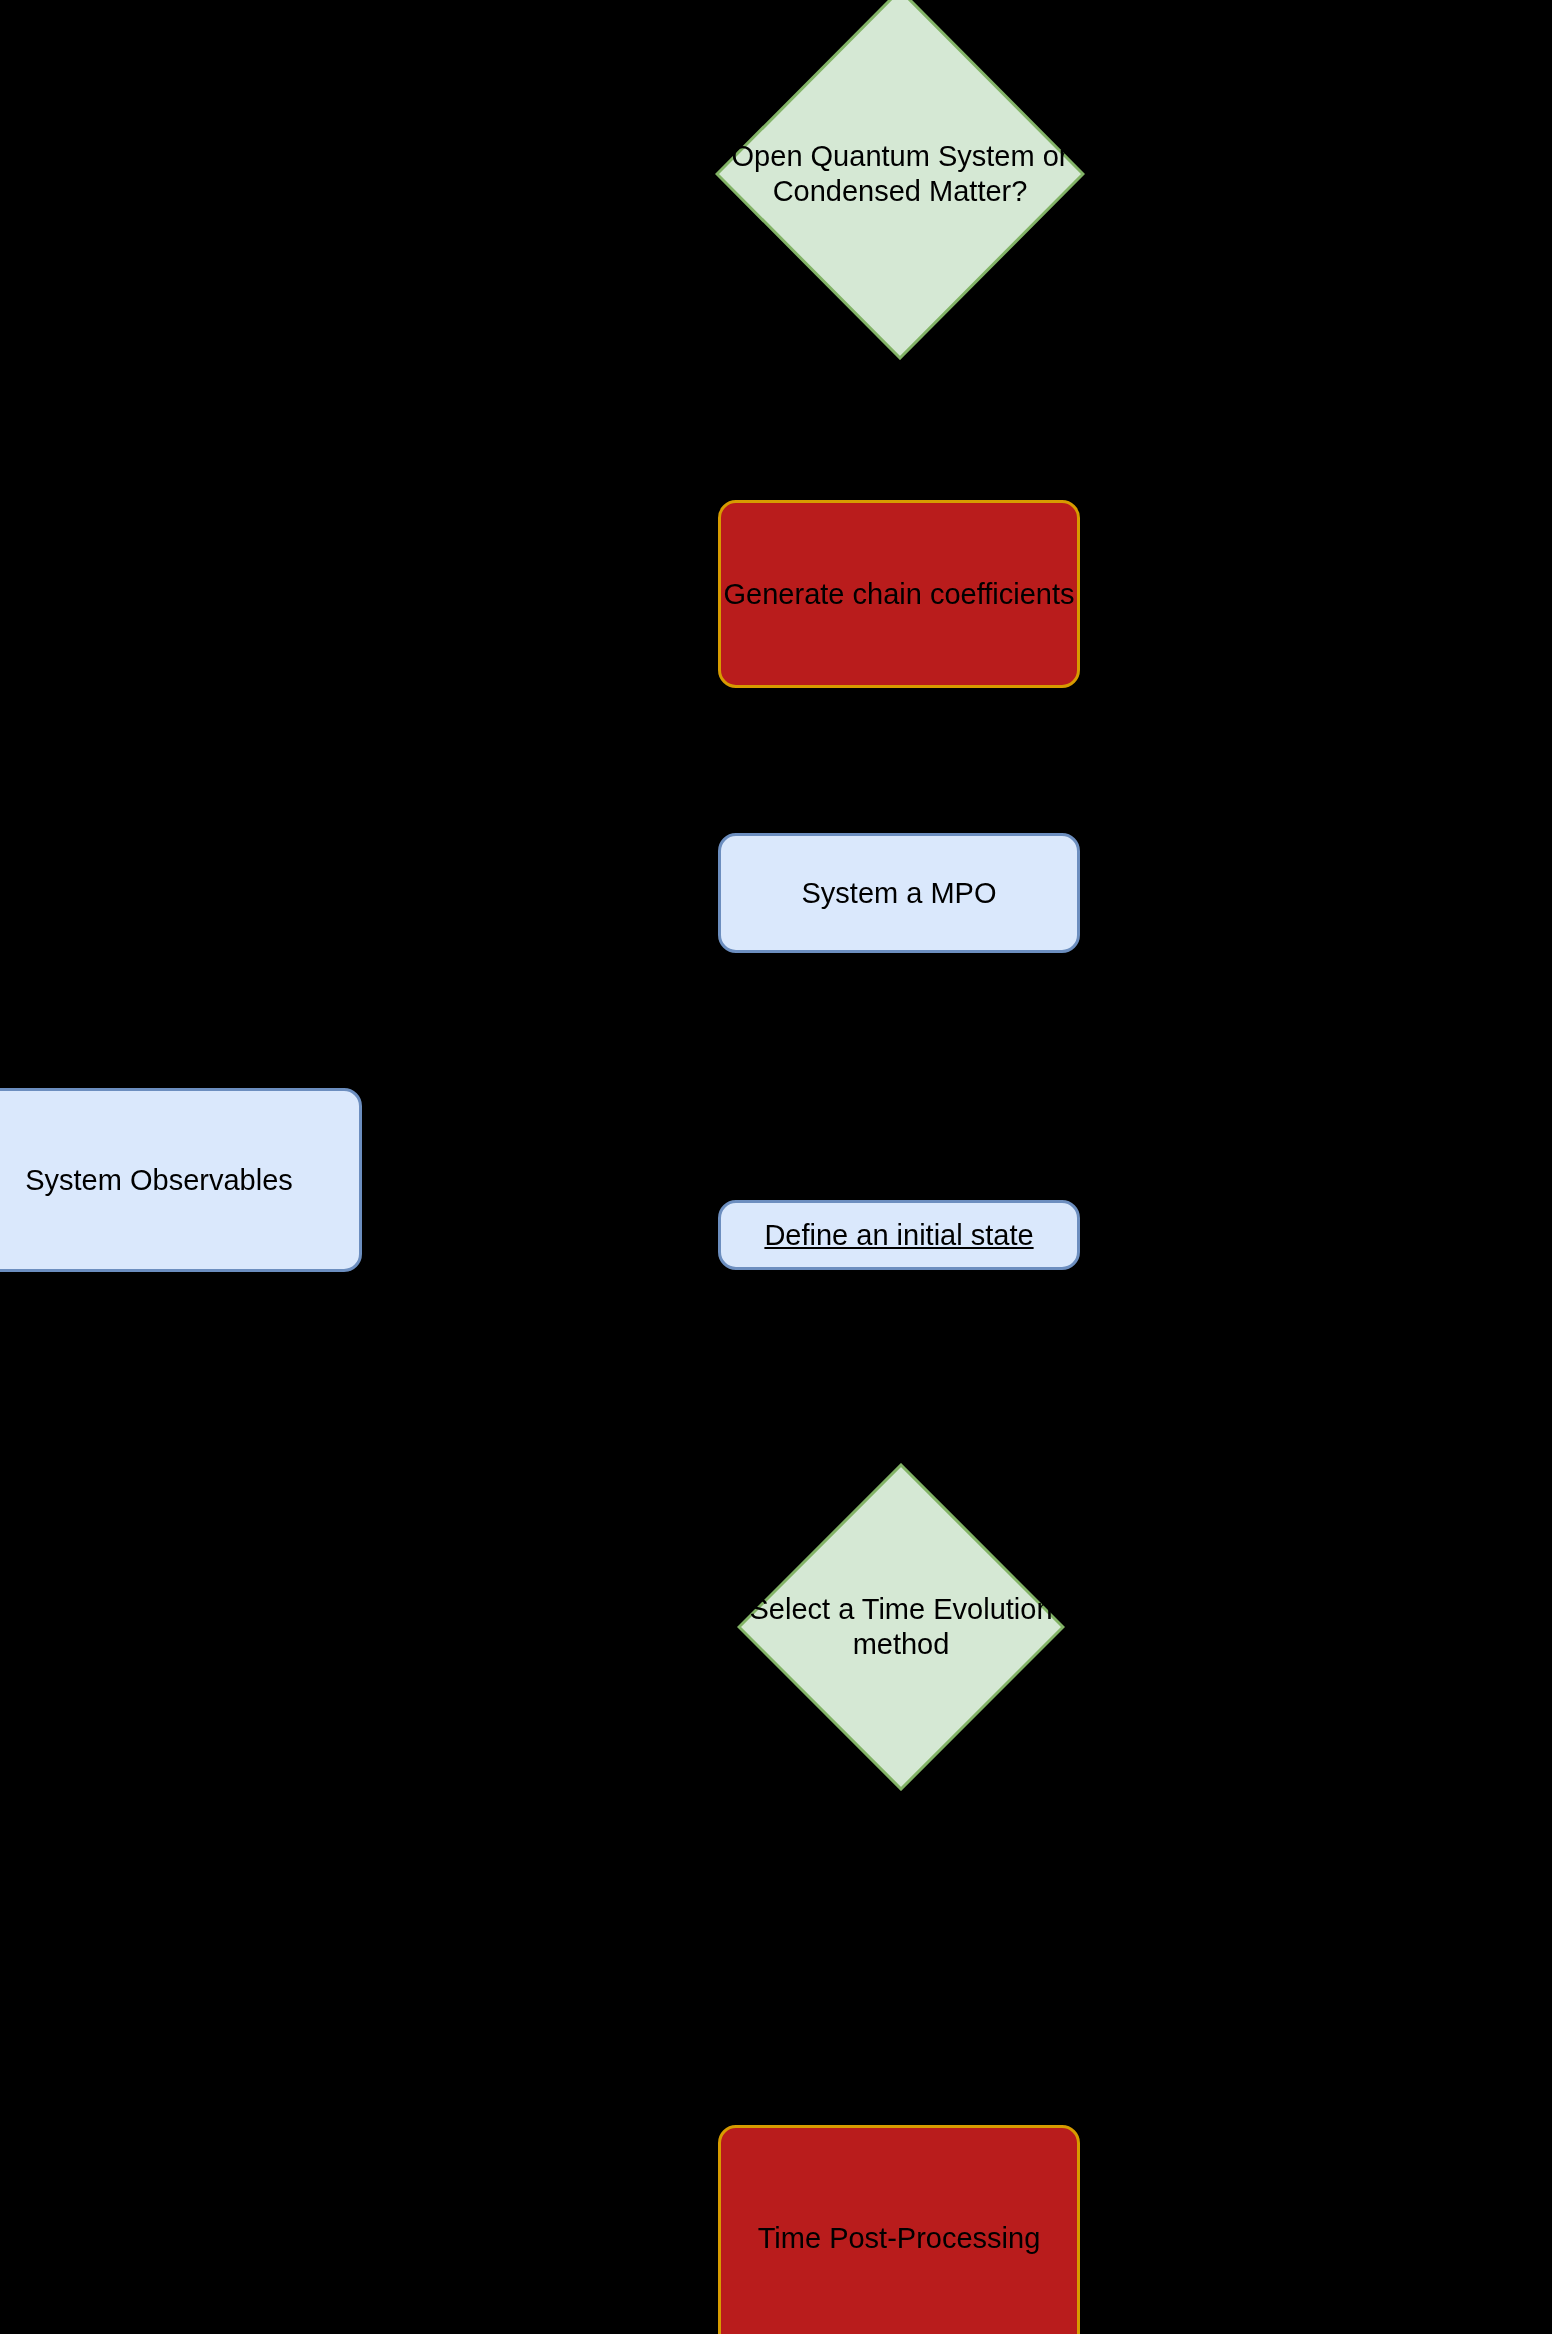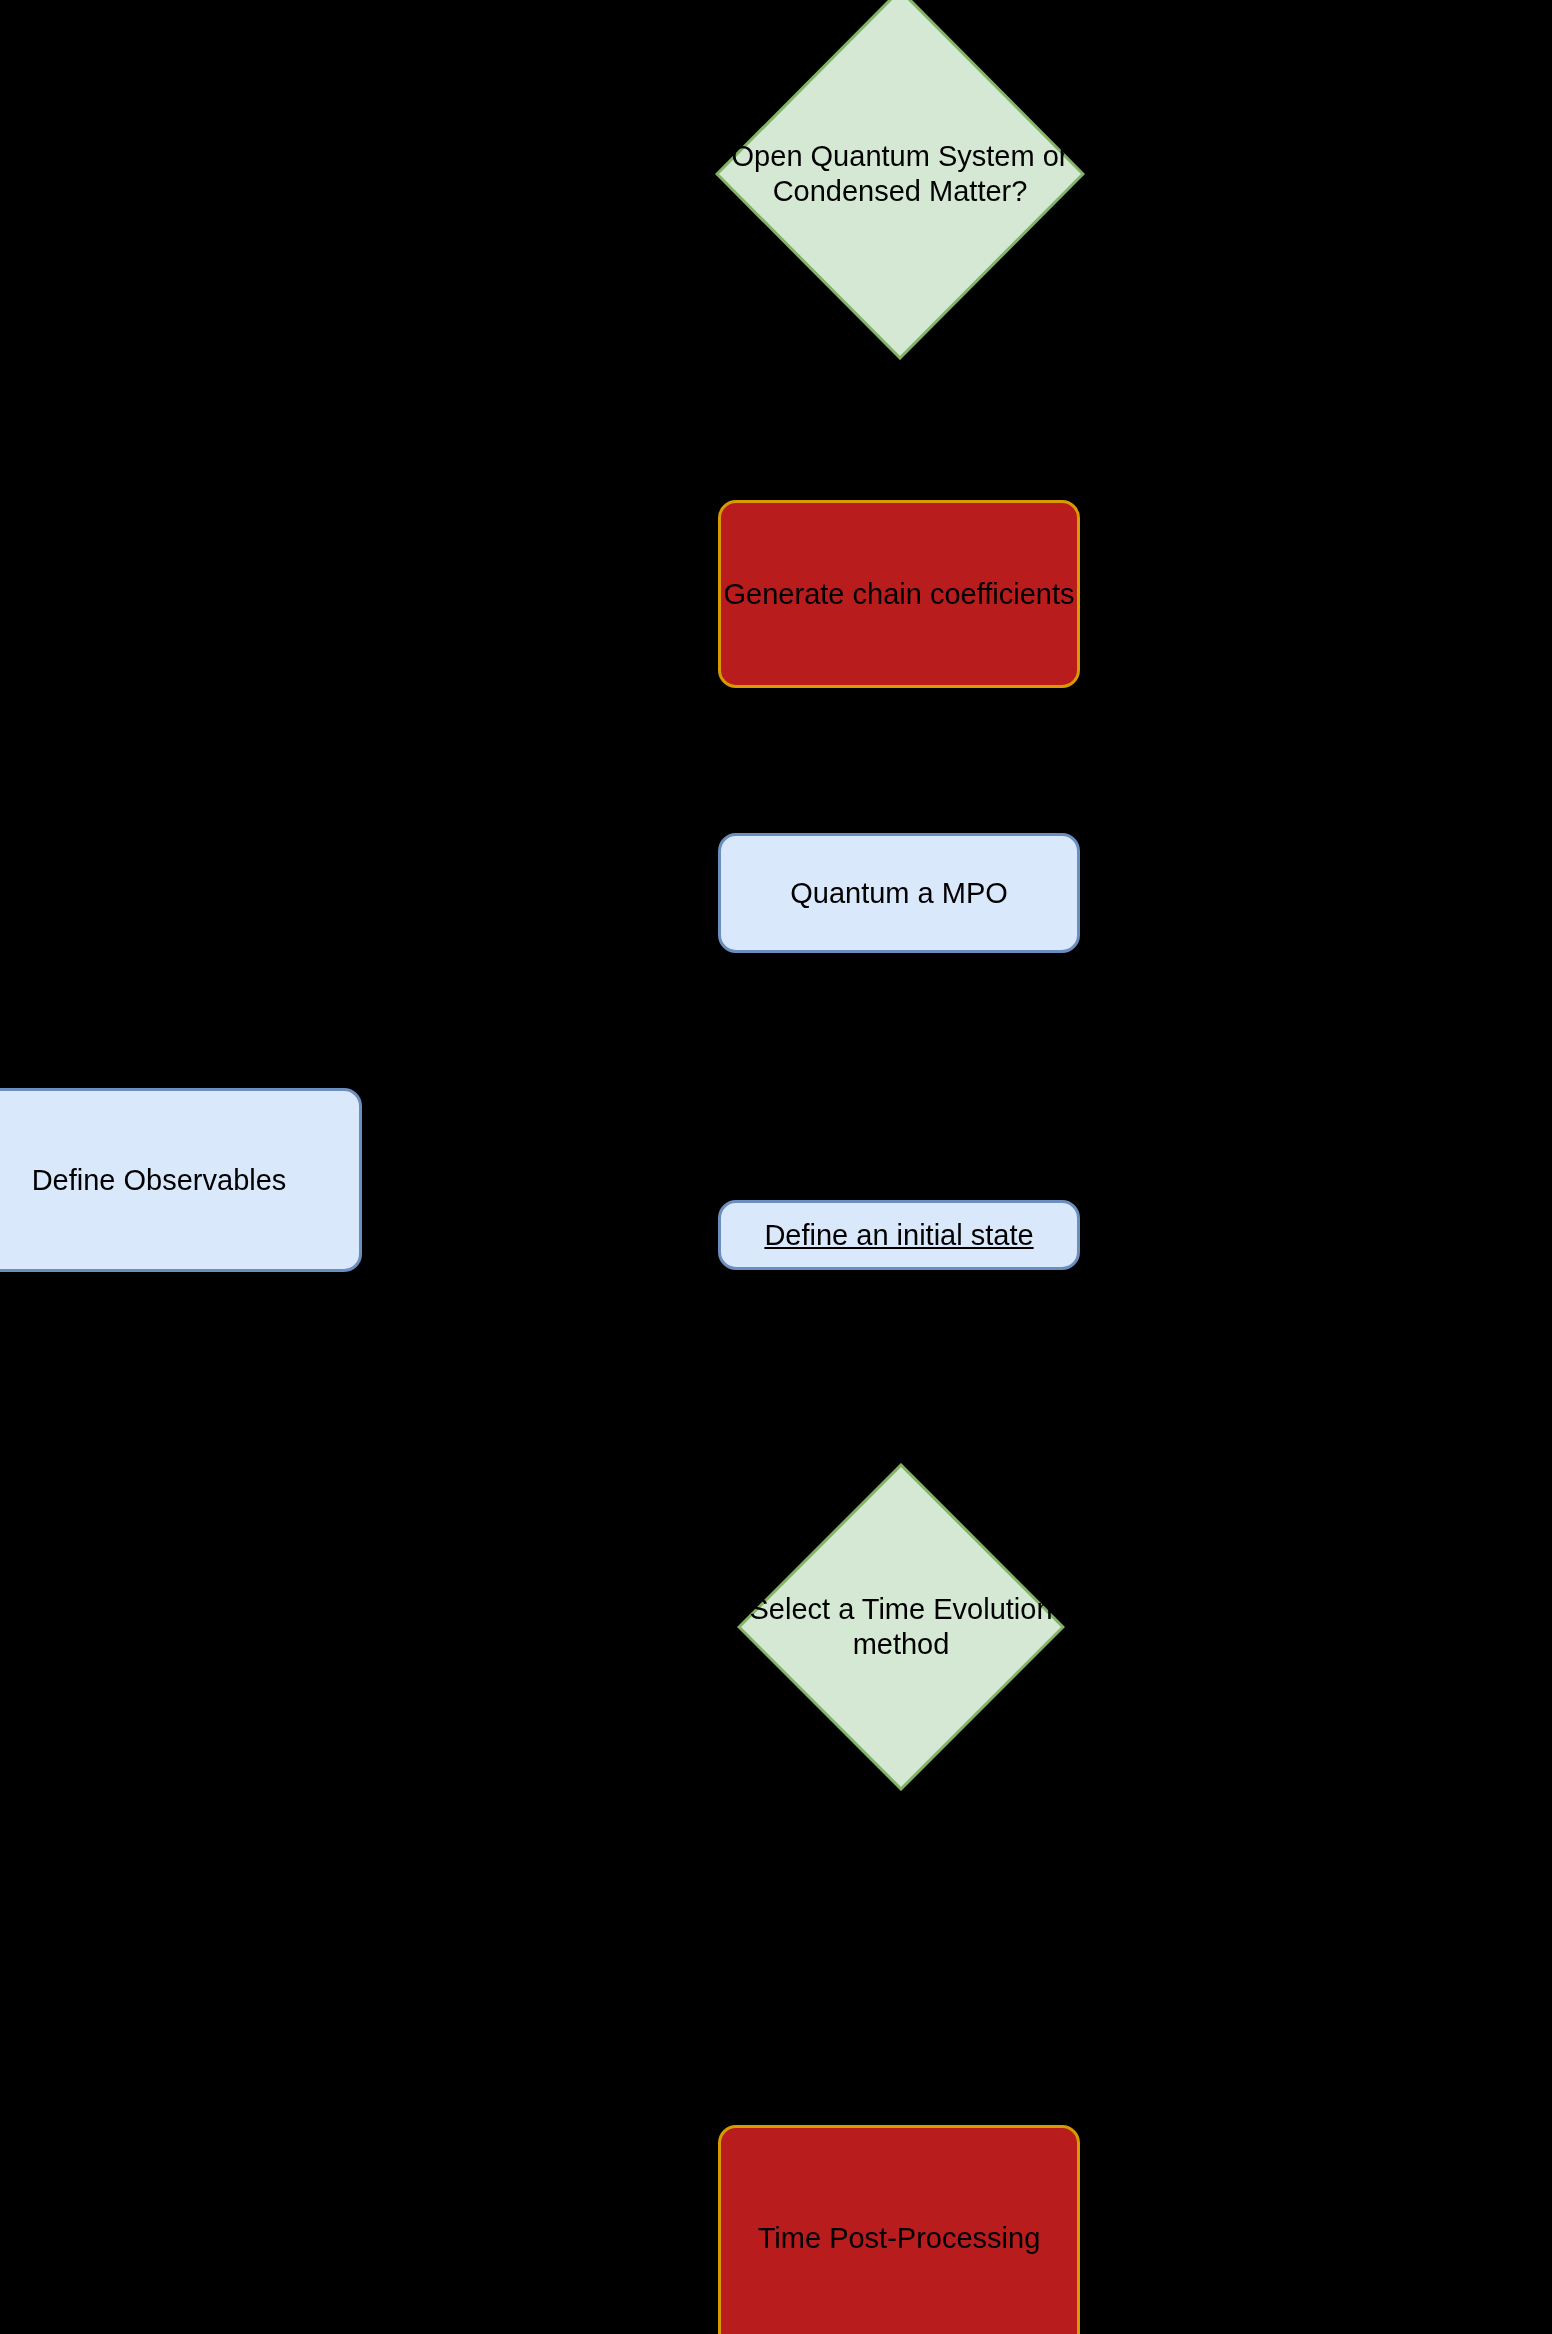--- a/index.html
+++ b/index.html
@@ -119,25 +119,25 @@
     <div class="diamond-label t-29">
       <span>Open Quantum System or Condensed Matter?</span>
     </div>
   </div>
 
   <div class="node rounded-box fill-orange multiline t-29" style="left:718px; top:500px; width:362px; height:188px;">
     <span>Generate chain coefficients</span>
   </div>
 
   <div class="node rounded-box fill-blue t-29" style="left:718px; top:833px; width:362px; height:120px;">
-    <span>Quantum a MPO</span>
+    <span>System a MPO</span>
   </div>
 
   <div class="node rounded-box fill-blue t-29" style="left:-44px; top:1088px; width:406px; height:184px;">
-    <span>Define Observables</span>
+    <span>System Observables</span>
   </div>
 
   <div class="node rounded-box fill-blue t-29" style="left:718px; top:1200px; width:362px; height:70px;text-decoration:underline;">
     <span>Define an initial state</span>
   </div>
 
   <div class="diamond" style="left:737px; top:1463px; width:328px; height:328px;">
     <svg width="328" height="328" viewBox="0 0 328 328">
       <polygon points="164,2 326,164 164,326 2,164" fill="#d5e8d4" stroke="#82b366" stroke-width="3"></polygon>
     </svg>

